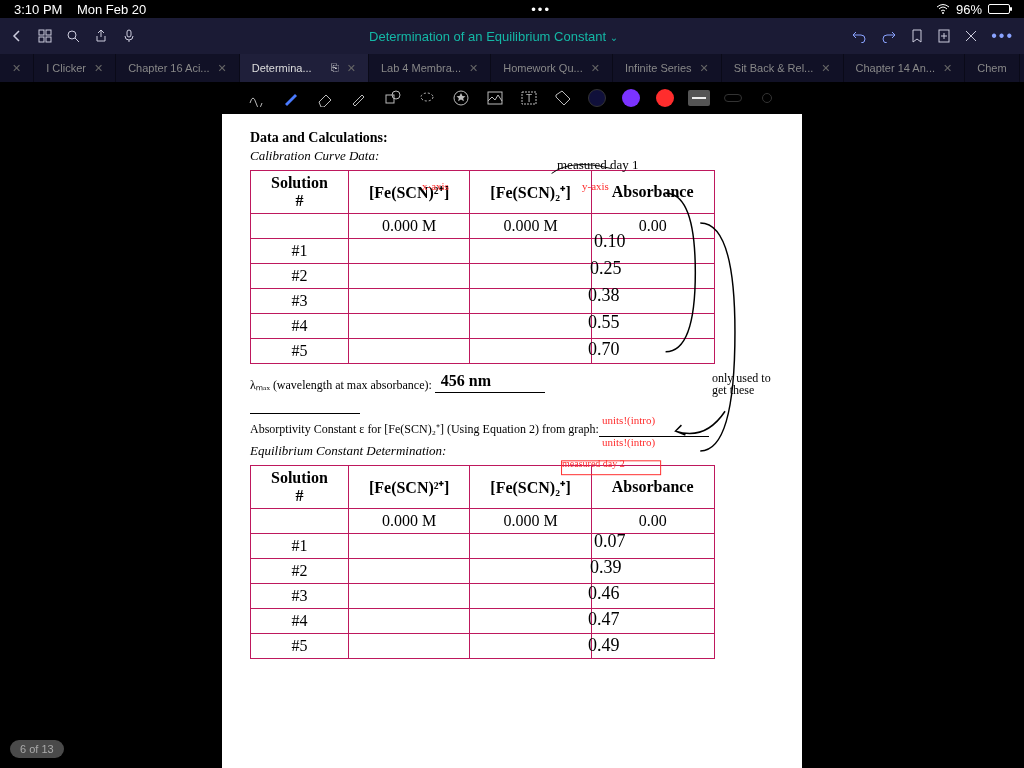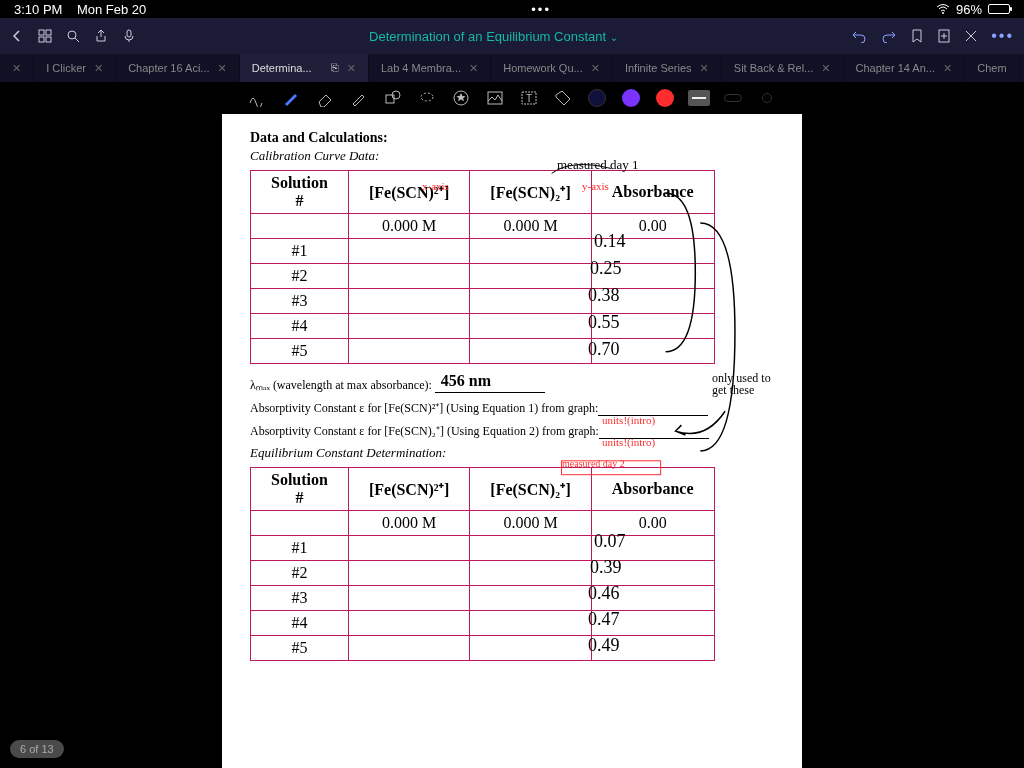--- a/index.html
+++ b/index.html
@@ -417,21 +417,21 @@
     </tbody>
       </table>
 
     <div class="ptext">
       <span>λₘₐₓ (wavelength at max absorbance):</span>
       <span class="blankline" style="position:relative;">
         <span class="handwrite" style="position:absolute;left:6px;top:-6px;font-size:16px;font-weight:bold;">456 nm</span>
       </span>
     </div>
     <div class="ptext">
-      <span>Absorptivity Constant ε for [Fe(SCN)²⁺] (Using Equation 1) from graph:</span><span class="blankline"></span>
+      <span class="blankline"></span>
     </div>
     <div class="ptext">
       <span>Absorptivity Constant ε for [Fe(SCN)₂⁺] (Using Equation 2) from graph:</span><span class="blankline"></span>
     </div>
 
     <div class="subhead" style="margin-top:4px;">Equilibrium Constant Determination:</div>
 
     <table class="data">
       <tbody>
           <tr>
@@ -472,21 +472,21 @@
           </tr>
       <tr>
             <td>#5</td>
             <td></td>
             <td></td>
             <td></td>
           </tr>
     </tbody>
       </table>
 
-    <span class="handwrite" style="left:372px;top:118px;">0.14</span>
+    <span class="handwrite" style="left:372px;top:118px;">0.10</span>
     <span class="handwrite" style="left:368px;top:145px;">0.25</span>
     <span class="handwrite" style="left:366px;top:172px;">0.38</span>
     <span class="handwrite" style="left:366px;top:199px;">0.55</span>
     <span class="handwrite" style="left:366px;top:226px;">0.70</span>
 
     <span class="handwrite" style="left:372px;top:418px;">0.07</span>
     <span class="handwrite" style="left:368px;top:444px;">0.39</span>
     <span class="handwrite" style="left:366px;top:470px;">0.46</span>
     <span class="handwrite" style="left:366px;top:496px;">0.47</span>
     <span class="handwrite" style="left:366px;top:522px;">0.49</span>

